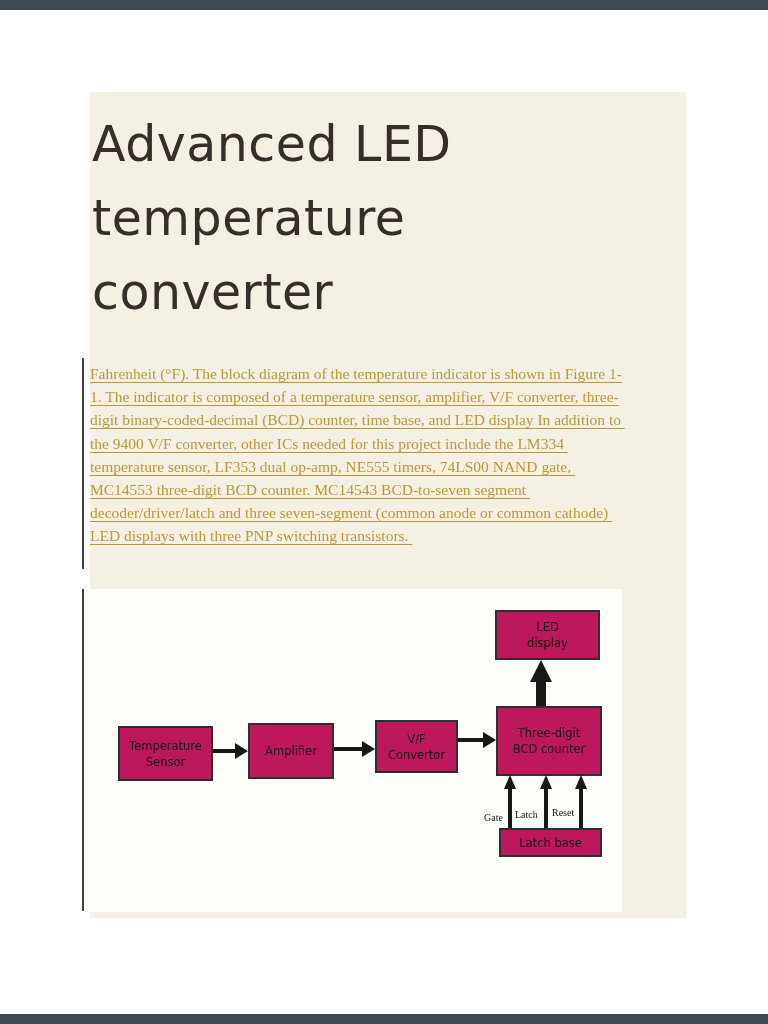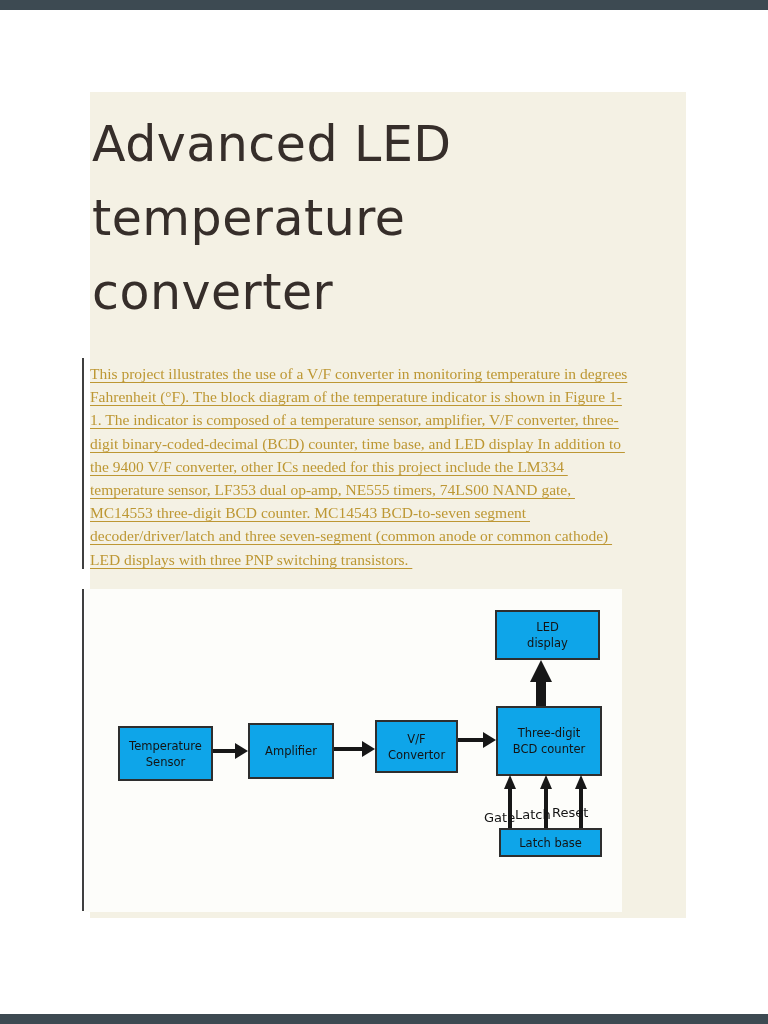--- a/index.html
+++ b/index.html
@@ -12,59 +12,58 @@
   .title{position:absolute;left:92px;top:108px;width:560px;color:#362e2a;
          font-size:49px;line-height:74px;font-weight:400;letter-spacing:0.5px;}
   .accent-rule{position:absolute;left:82px;width:2px;background:#3f3f3f;}
   .accent-rule.r1{top:358px;height:211px;}
   .accent-rule.r2{top:589px;height:322px;}
   .para{position:absolute;left:90px;top:362px;width:610px;color:#bd9733;
         font-family:"Liberation Serif",serif;font-size:15.5px;line-height:23.2px;}
   .para .pline{white-space:pre;text-decoration:underline;text-decoration-thickness:1px;
         text-underline-offset:2.5px;text-decoration-skip-ink:none;}
   .figure{position:absolute;left:85px;top:589px;width:537px;height:323px;background:#fdfdfa;}
-  .dbox{position:absolute;border:2px solid #2e2e2e;background:#0ea5e9;display:flex;
+  .dbox{position:absolute;border:2px solid #2e2e2e;background:#be185d;display:flex;
         flex-direction:column;align-items:center;justify-content:center;
         color:#141414;font-size:11.5px;line-height:16px;text-align:center;}
   .dbox.temp{left:33px;top:137px;width:91px;height:51px;}
   .dbox.amp{left:163px;top:134px;width:82px;height:52px;}
   .dbox.vf{left:290px;top:131px;width:79px;height:49px;}
   .dbox.bcd{left:411px;top:117px;width:102px;height:66px;}
   .dbox.led{left:410px;top:21px;width:101px;height:46px;}
   .dbox.tb{left:414px;top:239px;width:99px;height:25px;}
   .shaft-h{position:absolute;height:4px;background:#171717;}
   .head-right{position:absolute;width:0;height:0;border-top:8px solid transparent;
               border-bottom:8px solid transparent;border-left:13px solid #171717;}
   .shaft-v{position:absolute;width:4px;background:#171717;}
   .head-up{position:absolute;width:0;height:0;border-left:6px solid transparent;
            border-right:6px solid transparent;border-bottom:14px solid #171717;}
   .bigshaft{position:absolute;left:451px;top:93px;width:10px;height:24px;background:#171717;}
   .bighead{position:absolute;left:445px;top:71px;width:0;height:0;border-left:11px solid transparent;
            border-right:11px solid transparent;border-bottom:22px solid #171717;}
-  .siglabel{position:absolute;color:#141414;font-size:13px;line-height:13px;}
+  .siglabel{position:absolute;color:#141414;font-size:10px;line-height:13px;font-family:Liberation Serif, serif;}
 </style>
 </head>
 <body>
 
 <div class="canvas">
 
   <div class="chrome-bar top"></div>
 
   <div class="page"></div>
 
   <div class="title">
     <div>Advanced LED</div>
     <div>temperature</div>
     <div>converter</div>
   </div>
 
   <div class="accent-rule r1"></div>
 
   <div class="para">
-    <div class="pline">This project illustrates the use of a V/F converter in monitoring temperature in degrees</div>
     <div class="pline">Fahrenheit (°F). The block diagram of the temperature indicator is shown in Figure 1-</div>
     <div class="pline">1. The indicator is composed of a temperature sensor, amplifier, V/F converter, three-</div>
     <div class="pline">digit binary-coded-decimal (BCD) counter, time base, and LED display In addition to </div>
     <div class="pline">the 9400 V/F converter, other ICs needed for this project include the LM334 </div>
     <div class="pline">temperature sensor, LF353 dual op-amp, NE555 timers, 74LS00 NAND gate, </div>
     <div class="pline">MC14553 three-digit BCD counter. MC14543 BCD-to-seven segment </div>
     <div class="pline">decoder/driver/latch and three seven-segment (common anode or common cathode) </div>
     <div class="pline">LED displays with three PNP switching transistors. </div>
   </div>
 

